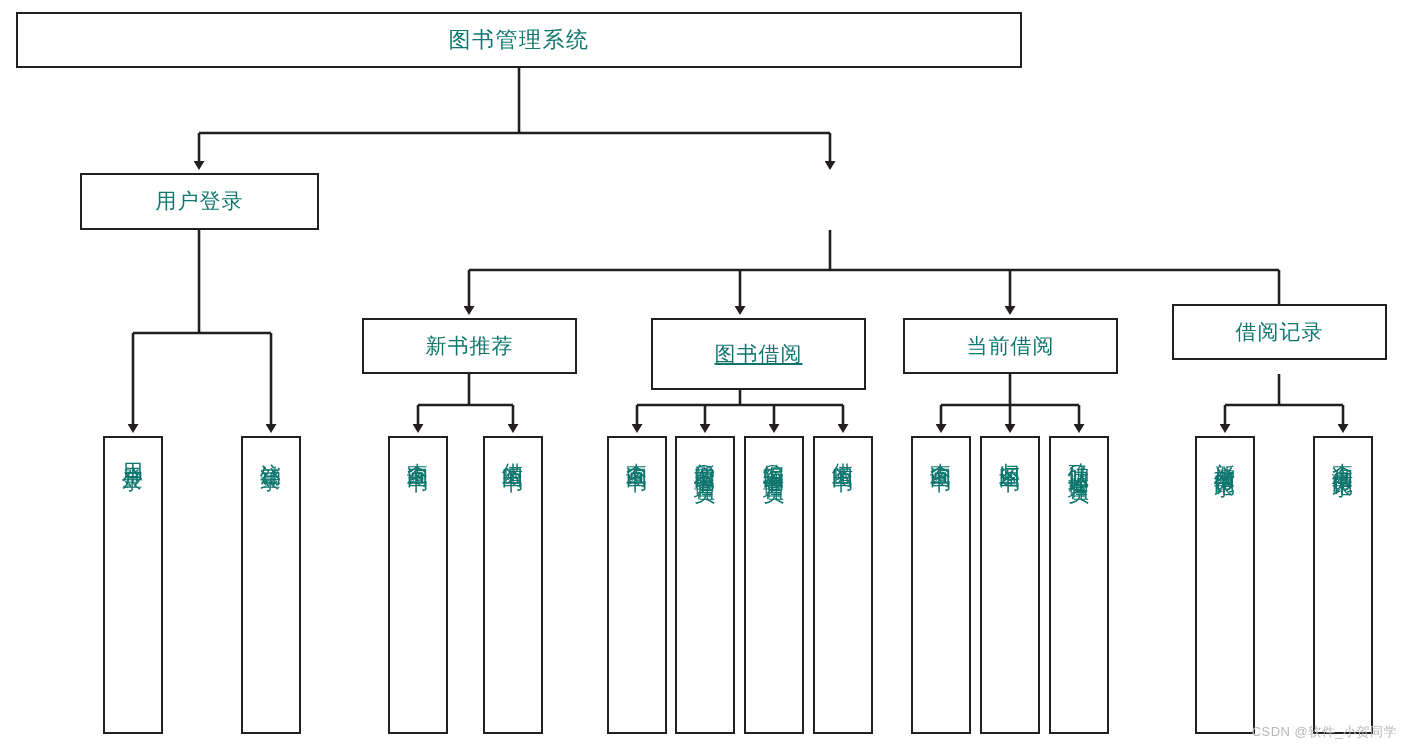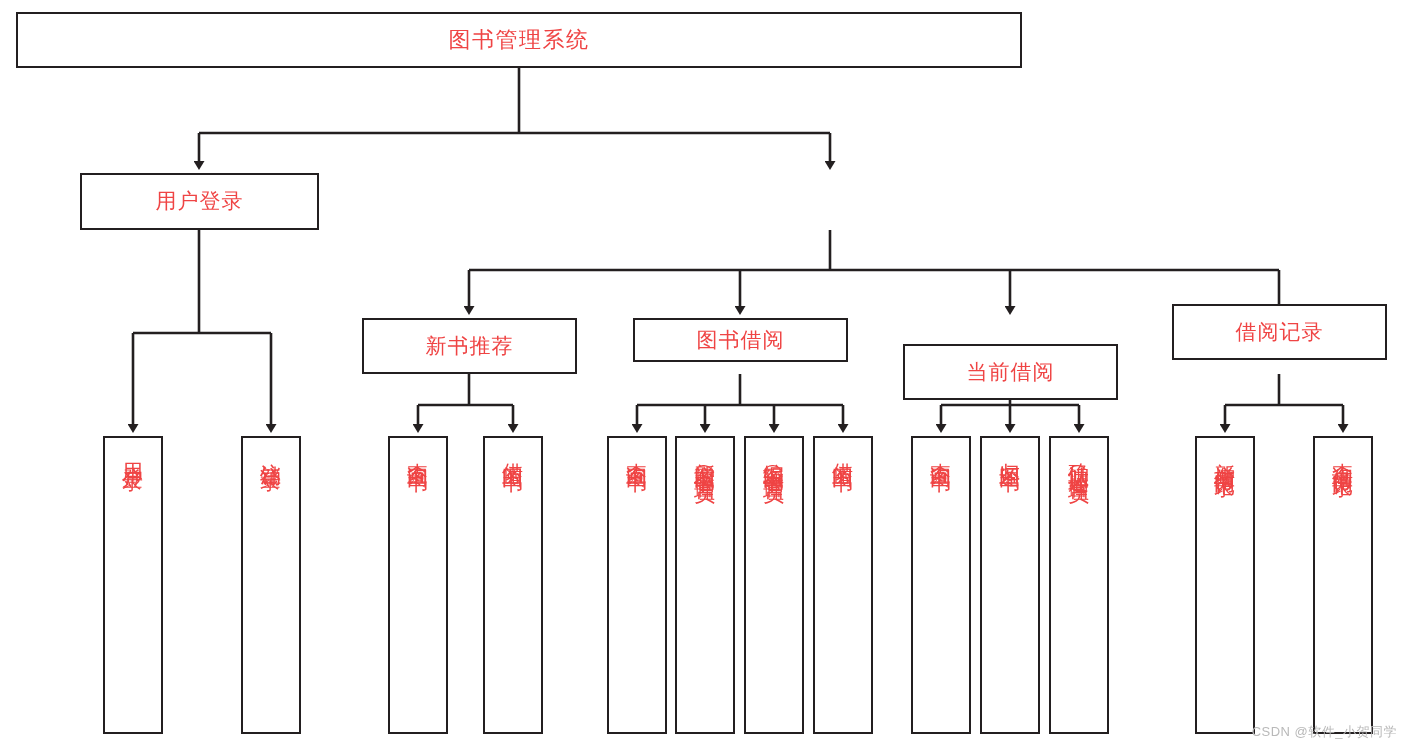--- a/index.html
+++ b/index.html
@@ -24,21 +24,21 @@
     top: 0;
     width: 1405px;
     height: 747px;
     pointer-events: none;
   }
   .node {
     position: absolute;
     box-sizing: border-box;
     border: 2px solid #231f20;
     background: #ffffff;
-    color: #ef4444;
+    color: #0f766e;
     display: flex;
     align-items: center;
     justify-content: center;
     text-align: center;
     line-height: 1.18;
     z-index: 2;
   }
   .node .label {
     display: block;
     white-space: pre-line;
@@ -136,24 +136,24 @@
     <span class="label">图书管理系统</span>
   </div>
 
   <div class="node horiz" style="left:80px; top:173px; width:239px; height:57px;">
     <span class="label">用户登录</span>
   </div>
 
   <div class="node horiz" style="left:362px; top:318px; width:215px; height:56px;">
     <span class="label">新书推荐</span>
   </div>
-  <div class="node horiz" style="left:633px; top:318px; width:215px; height:44px;">
+  <div class="node horiz" style="left:651px; top:318px; width:215px; height:72px;text-decoration:underline;">
     <span class="label">图书借阅</span>
   </div>
-  <div class="node horiz" style="left:903px; top:318px; width:215px; height:56px;margin-top:26px;">
+  <div class="node horiz" style="left:903px; top:318px; width:215px; height:56px;">
     <span class="label">当前借阅</span>
   </div>
   <div class="node horiz" style="left:1172px; top:304px; width:215px; height:56px;">
     <span class="label">借阅记录</span>
   </div>
 
   <div class="node vert" style="left:103px; top:436px; width:60px; height:298px;">
     <span class="label">用户登录</span>
   </div>
   <div class="node vert" style="left:241px; top:436px; width:60px; height:298px;">

